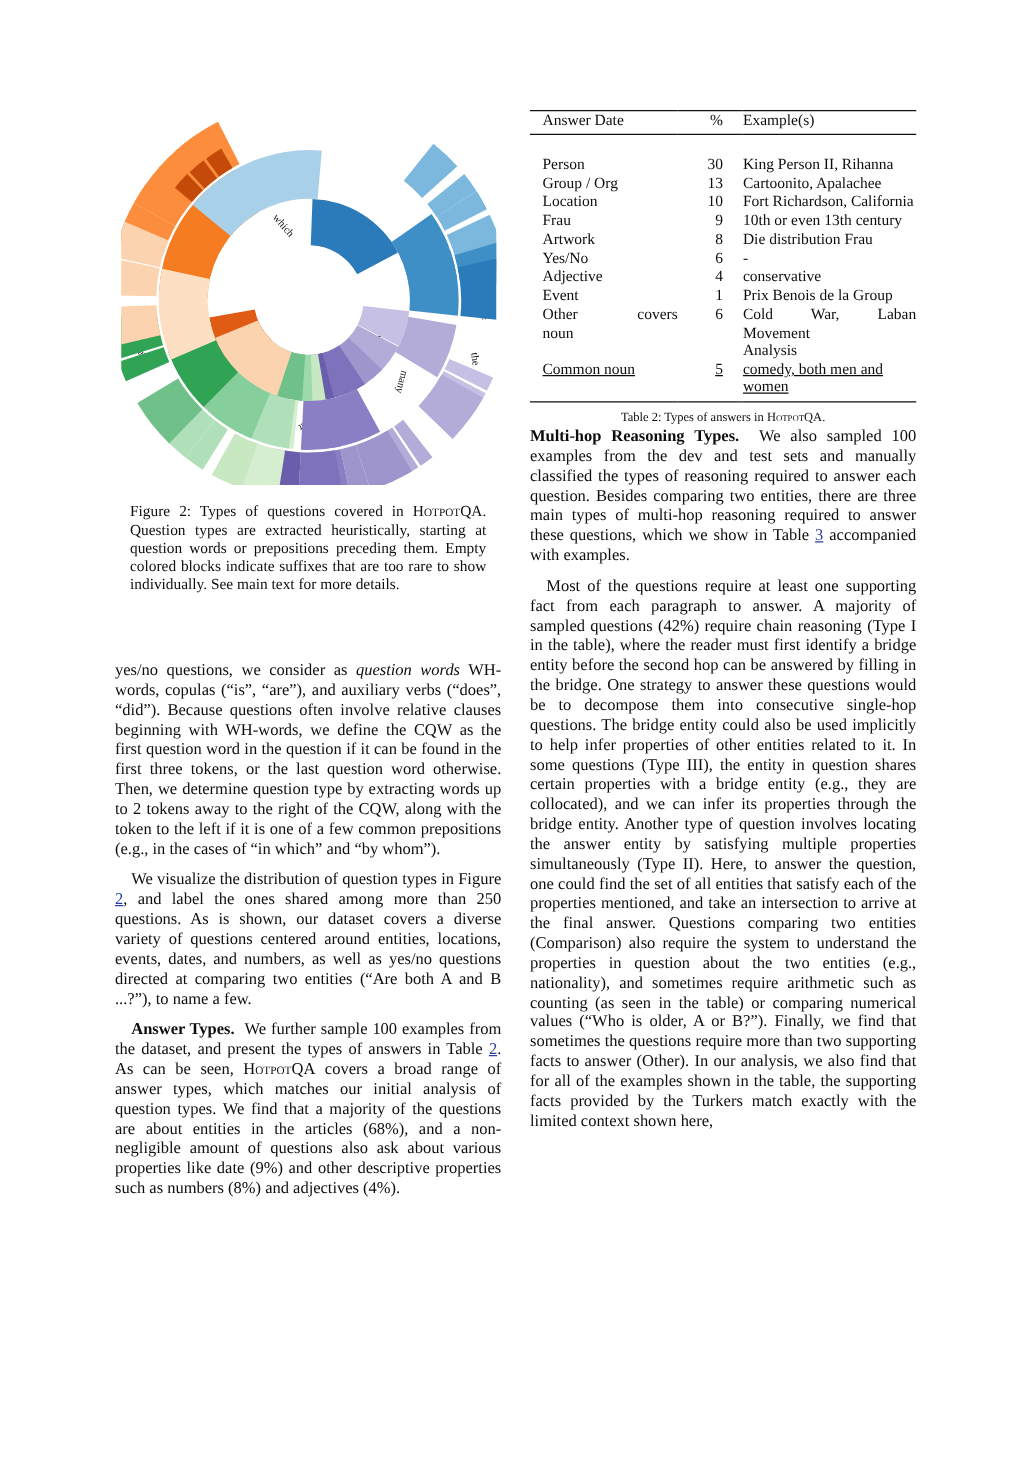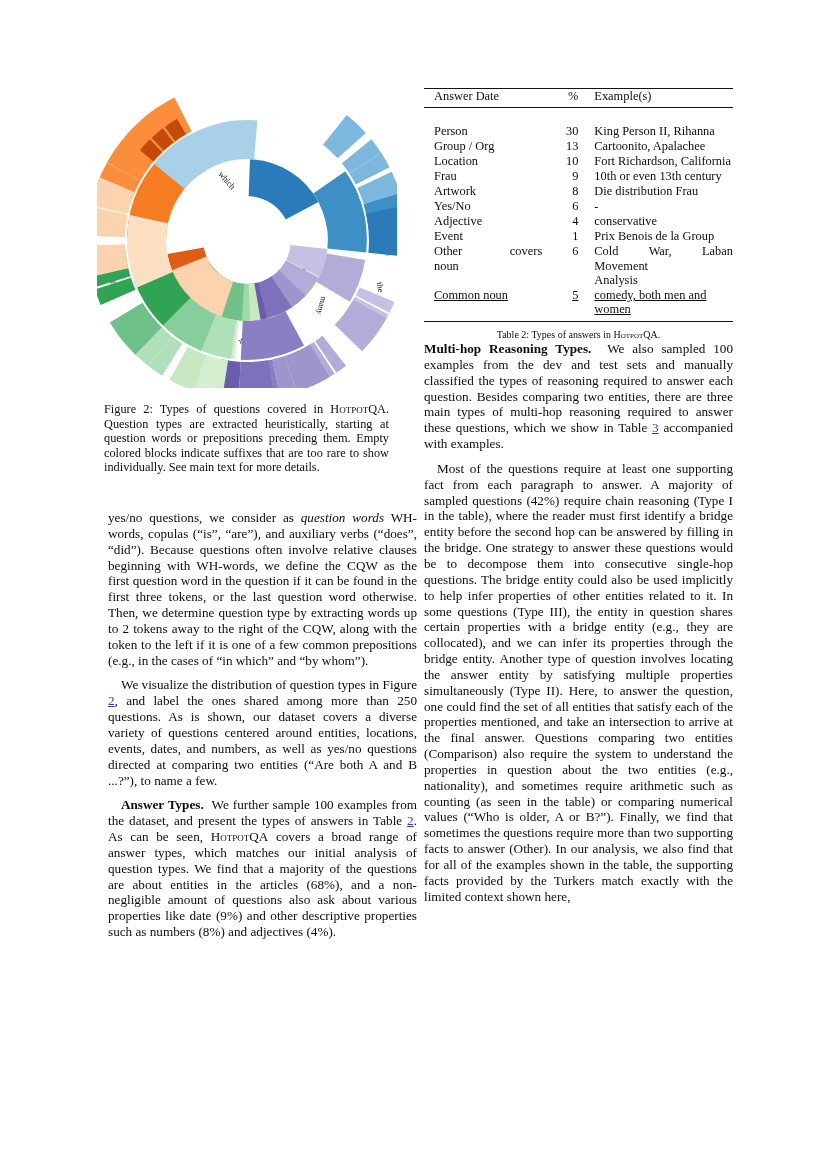--- a/index.html
+++ b/index.html
@@ -295,21 +295,21 @@
   </div>
 
   <div class="fig-caption">
     <p class="caption">
       <span>Figure 2:</span>
       <span>Types of questions covered in</span>
       <span class="sc">HotpotQA</span><span>. Question types are extracted heuristically, starting at question words or prepositions preceding them. Empty colored blocks indicate suffixes that are too rare to show individually. See main text for more details.</span>
     </p>
   </div>
 
-  <div class="col col-left" style="top:510px;margin-left:16px;">
+  <div class="col col-left" style="top:528px;">
     <p class="body noindent"><span>yes/no questions, we consider as </span><span class="it">question words</span><span> WH-words, copulas (“is”, “are”), and auxiliary verbs (“does”, “did”). Because questions often involve relative clauses beginning with WH-words, we define the CQW as the first question word in the question if it can be found in the first three tokens, or the last question word otherwise. Then, we determine question type by extracting words up to 2 tokens away to the right of the CQW, along with the token to the left if it is one of a few common prepositions (e.g., in the cases of “in which” and “by whom”).</span></p>
 
     <p class="body"><span>We visualize the distribution of question types in Figure </span><a class="ref" href="#">2</a><span>, and label the ones shared among more than 250 questions. As is shown, our dataset covers a diverse variety of questions centered around entities, locations, events, dates, and numbers, as well as yes/no questions directed at comparing two entities (“Are both A and B ...?”), to name a few.</span></p>
 
     <p class="body"><span class="bf">Answer Types.</span>&nbsp;&nbsp;<span>We further sample 100 examples from the dataset, and present the types of answers in Table </span><a class="ref" href="#">2</a><span>. As can be seen, </span><span class="sc">HotpotQA</span><span> covers a broad range of answer types, which matches our initial analysis of question types. We find that a majority of the questions are about entities in the articles (68%), and a non-negligible amount of questions also ask about various properties like date (9%) and other descriptive properties such as numbers (8%) and adjectives (4%).</span></p>
   </div>
 
   <div class="tbl-wrap">
     <table class="answers">
       <thead>

